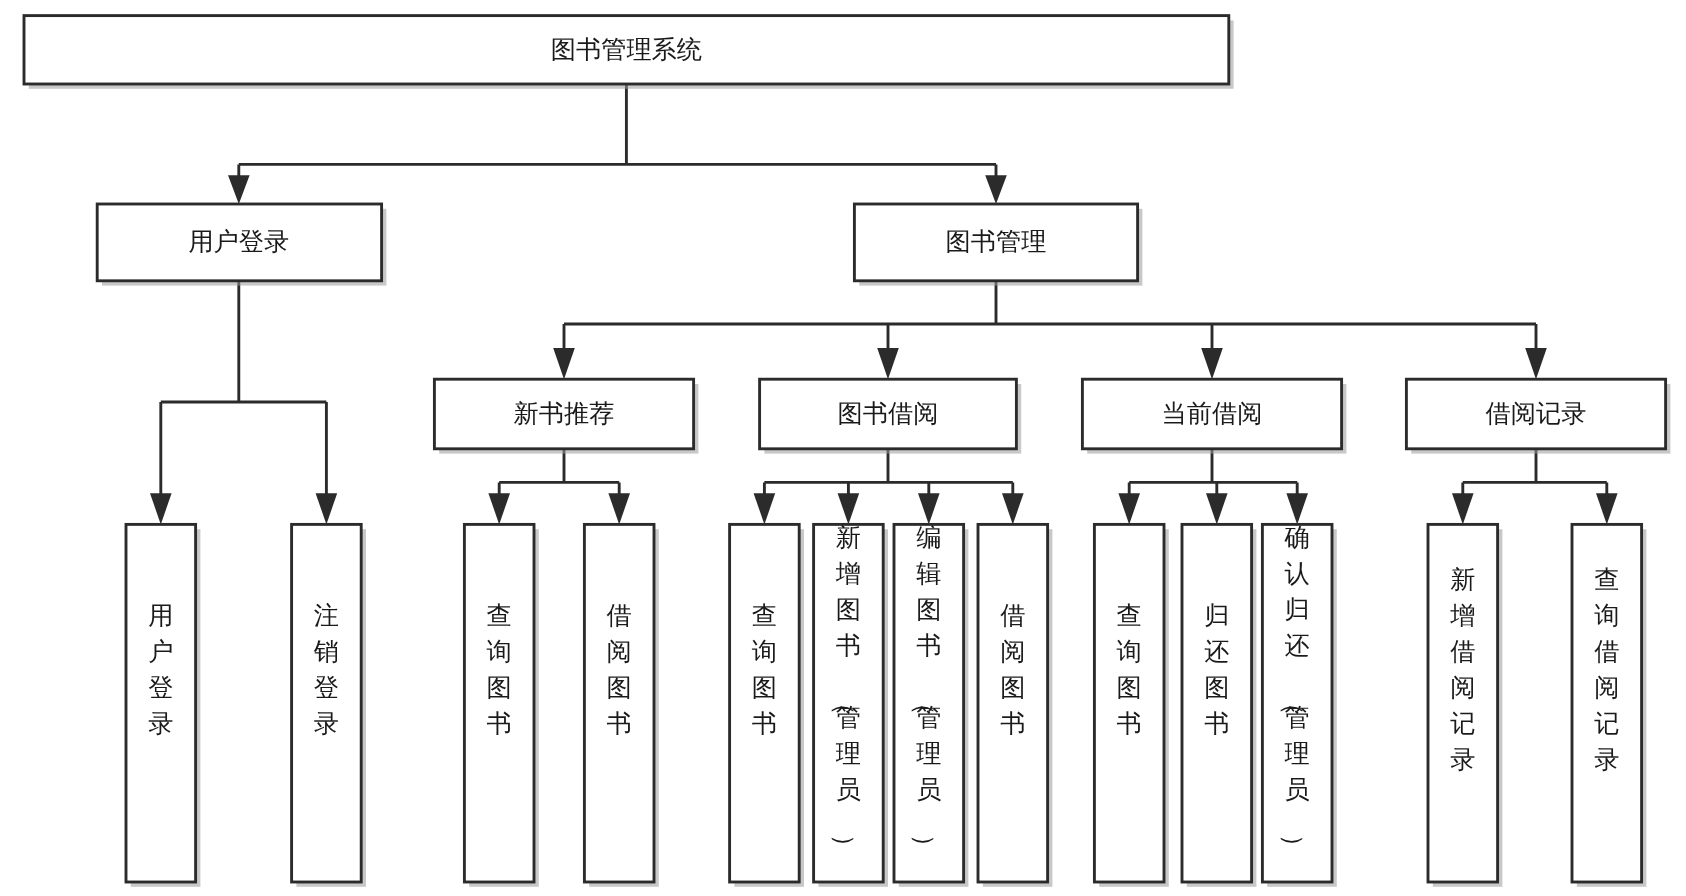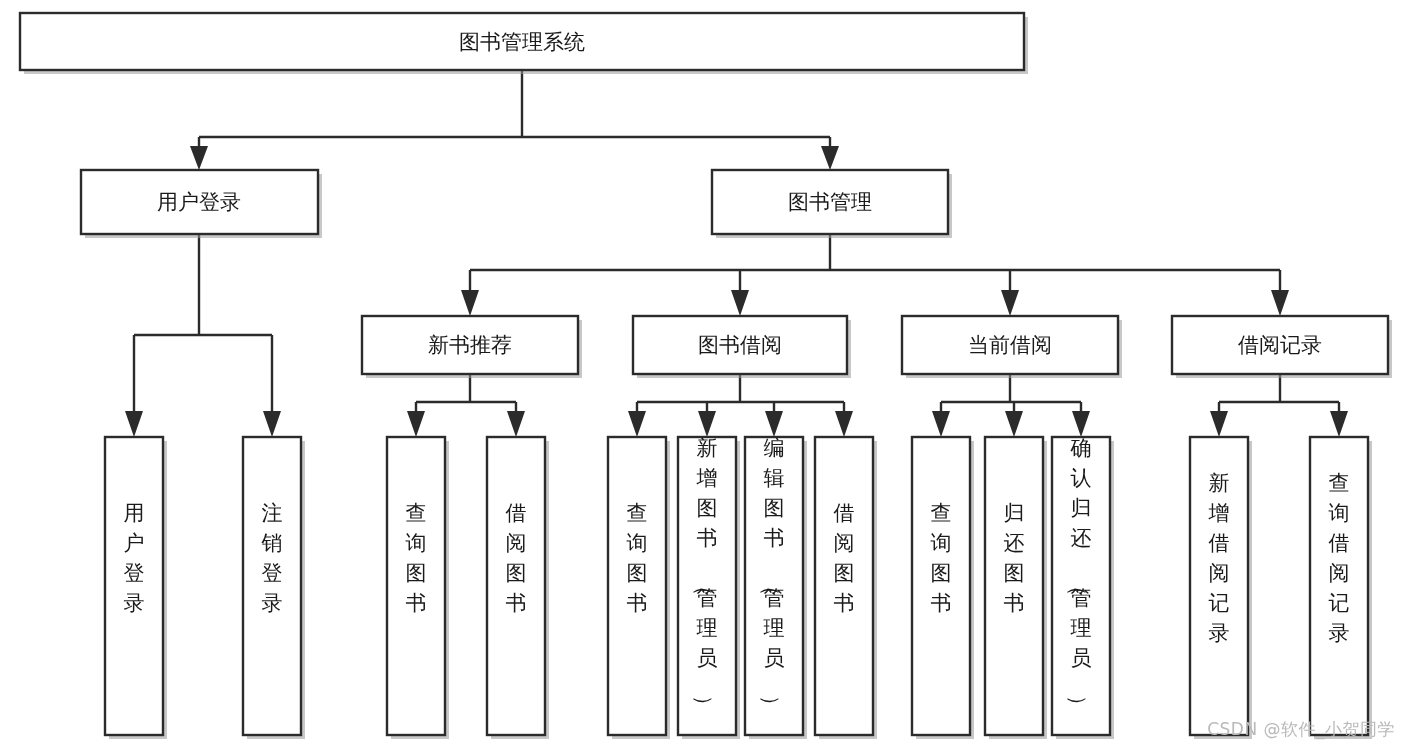--- a/index.html
+++ b/index.html
@@ -227,14 +227,13 @@
       </g>
 
       <g>
         <rect class="node-shadow" x="1314" y="441" width="58" height="298"></rect>
         <rect class="node-box" x="1310" y="437" width="58" height="298"></rect>
         <text class="node-label-vert" x="1339" y="490"><tspan x="1339" y="490">查</tspan><tspan x="1339" y="520">询</tspan><tspan x="1339" y="550">借</tspan><tspan x="1339" y="580">阅</tspan><tspan x="1339" y="610">记</tspan><tspan x="1339" y="640">录</tspan></text>
       </g>
     </g>
   </svg>
 
-  <div class="watermark">CSDN @软件_小贺同学</div>
 </div>
 
 </body></html>

